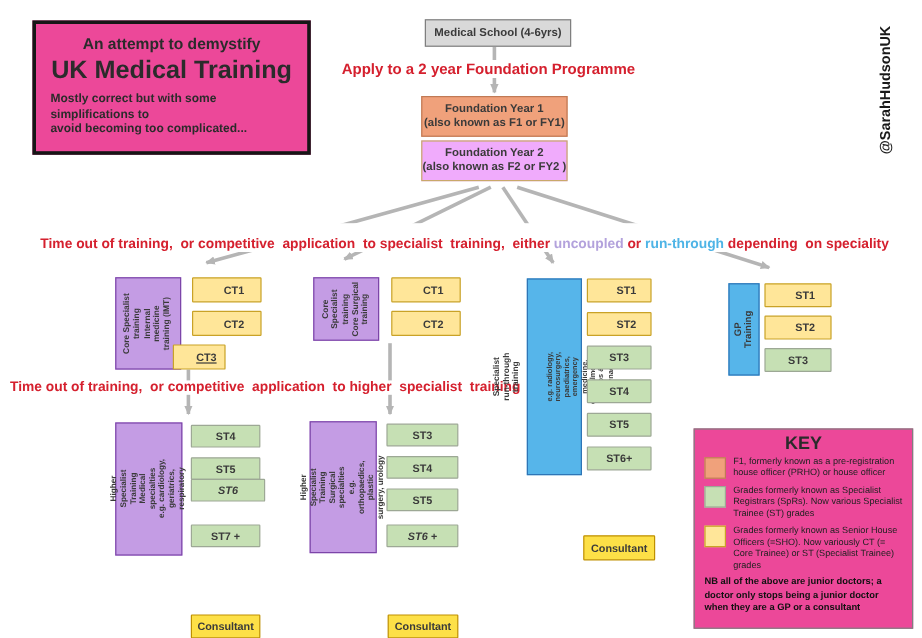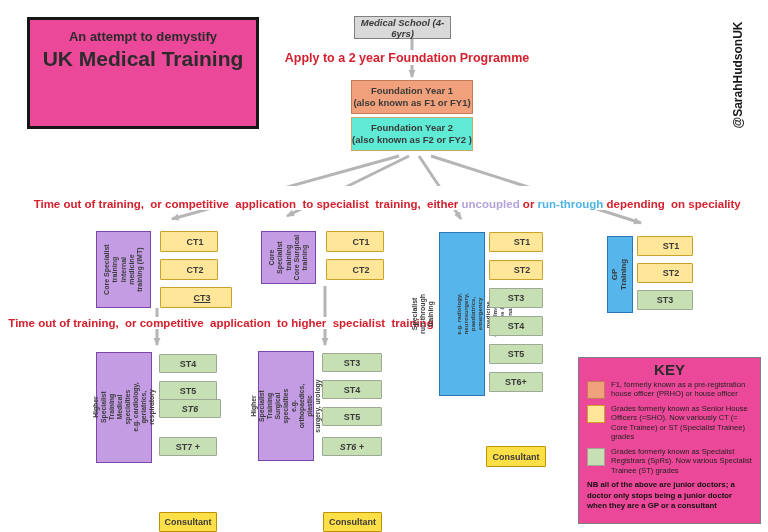--- a/index.html
+++ b/index.html
@@ -9,21 +9,21 @@
   }
   .box{
     position:absolute;box-sizing:border-box;display:flex;align-items:center;justify-content:center;
     text-align:center;z-index:3;font-weight:600;color:#3a3a3a;
   }
   .prewrap{white-space:pre-line;}
   .stage{font-size:9px;border-radius:1px;}
   .gray{background:#d9d9d9;border:1.5px solid #7f7f7f;}
   .salmon{background:#f0a17b;border:1.5px solid #c07a55;}
   .yellow{background:#ffe699;border:1.5px solid #c9a227;padding-left:12px;}
-  .yellowsoft{background:#5eead4;border:1.5px solid #c9a86a;}
+  .yellowsoft{background:#f0abfc;border:1.5px solid #c9a86a;}
   .green{background:#c6e0b4;border:1.5px solid #9da895;}
   .purple{background:#c49ce4;border:1.5px solid #7c45a8;}
   .blue{background:#56b5ea;border:1.5px solid #2e75b6;}
   .gold{background:#fde047;border:1.5px solid #bf9000;margin-top:47px;}
   .vtext{transform:rotate(-90deg);white-space:pre-line;text-align:center;line-height:1.18;}
   .rednote{
     position:absolute;z-index:2;background:#ffffff;text-align:center;
     color:#d5202e;font-weight:bold;white-space:pre-wrap;
   }
   .uncoupled{color:#b3a2dc;}
@@ -64,27 +64,29 @@
   <line x1="409" y1="156" x2="287" y2="216" stroke="#b5b5b5" stroke-width="3" marker-end="url(#ah)"></line>
   <line x1="419" y1="156" x2="461" y2="219" stroke="#b5b5b5" stroke-width="3" marker-end="url(#ah)"></line>
   <line x1="431" y1="156" x2="641" y2="223" stroke="#b5b5b5" stroke-width="3" marker-end="url(#ah)"></line>
   <line x1="157" y1="308" x2="157" y2="345" stroke="#b5b5b5" stroke-width="3" marker-end="url(#ah)"></line>
   <line x1="325" y1="286" x2="325" y2="345" stroke="#b5b5b5" stroke-width="3" marker-end="url(#ah)"></line>
 </svg>
 
 <div class="introbox">
   <div class="l1">An attempt to demystify</div>
   <div class="l2">UK Medical Training</div>
+  <div class="sub">Mostly correct but with some simplifications  to
+avoid becoming too complicated...</div>
 </div>
 
 <div class="credit">
   <span>@SarahHudsonUK</span>
 </div>
 
-<div class="box gray" style="left:354px;top:16px;width:97px;height:23px;font-size:9.5px;font-style:italic;">Medical School (4-6yrs)</div>
+<div class="box gray" style="left:354px;top:16px;width:122px;height:23px;font-size:9.5px;">Medical School (4-6yrs)</div>
 
 <div class="rednote" style="left:272px;top:51px;width:270px;font-size:12.5px;">Apply to a 2 year Foundation Programme</div>
 
 <div class="box salmon prewrap" style="left:351px;top:80px;width:122px;height:34px;font-size:9.5px;line-height:1.3;">Foundation Year 1
 (also known as F1 or FY1)</div>
 
 <div class="box yellowsoft prewrap" style="left:351px;top:117px;width:122px;height:34px;font-size:9.5px;line-height:1.3;">Foundation Year 2
 (also known as F2 or FY2 )</div>
 
 <div class="rednote" style="left:8px;top:186px;width:752px;font-size:11.5px;">
@@ -92,21 +94,21 @@
 </div>
 
 <div class="box purple vbox" style="left:96px;top:231px;width:55px;height:77px;font-size:7px;">
   <div class="vtext">Core Specialist
 training
 Internal medicine
 training (IMT)</div>
 </div>
 <div class="box yellow stage" style="left:160px;top:231px;width:58px;height:21px;">CT1</div>
 <div class="box yellow stage" style="left:160px;top:259px;width:58px;height:21px;">CT2</div>
-<div class="box yellow stage" style="left:160px;top:287px;width:72px;height:21px;text-decoration:underline;">CT3</div>
+<div class="box yellow stage" style="left:144px;top:287px;width:44px;height:21px;text-decoration:underline;">CT3</div>
 
 <div class="box purple vbox" style="left:261px;top:231px;width:55px;height:53px;font-size:7px;">
   <div class="vtext">Core
 Specialist
 training
 Core Surgical
 training</div>
 </div>
 <div class="box yellow stage" style="left:326px;top:231px;width:58px;height:21px;">CT1</div>
 <div class="box yellow stage" style="left:326px;top:259px;width:58px;height:21px;">CT2</div>
@@ -161,21 +163,21 @@
 <div class="box green stage" style="left:322px;top:437px;width:60px;height:19px;font-style:italic;">ST6 +</div>
 <div class="box gold stage" style="left:323px;top:465px;width:59px;height:20px;">Consultant</div>
 
 <div class="keybox">
   <div class="ktitle">KEY</div>
   <div class="krow">
     <div class="swatch salmon"></div>
     <div class="ktext">F1, formerly known as a pre-registration house officer (PRHO) or house officer</div>
   </div>
   <div class="krow">
+    <div class="swatch green"></div>
+    <div class="ktext">Grades formerly known as Specialist Registrars (SpRs). Now various Specialist Trainee (ST) grades</div>
+  </div>
+  <div class="krow">
     <div class="swatch yellow"></div>
     <div class="ktext">Grades formerly known as Senior House Officers (=SHO). Now variously CT (= Core Trainee) or ST (Specialist Trainee) grades</div>
-  </div>
-  <div class="krow">
-    <div class="swatch green"></div>
-    <div class="ktext">Grades formerly known as Specialist Registrars (SpRs). Now various Specialist Trainee (ST) grades</div>
   </div>
   <div class="knb">NB all of the above are junior doctors; a doctor only stops being a junior doctor when they are a GP or a consultant</div>
 </div>
 
 </body></html>

